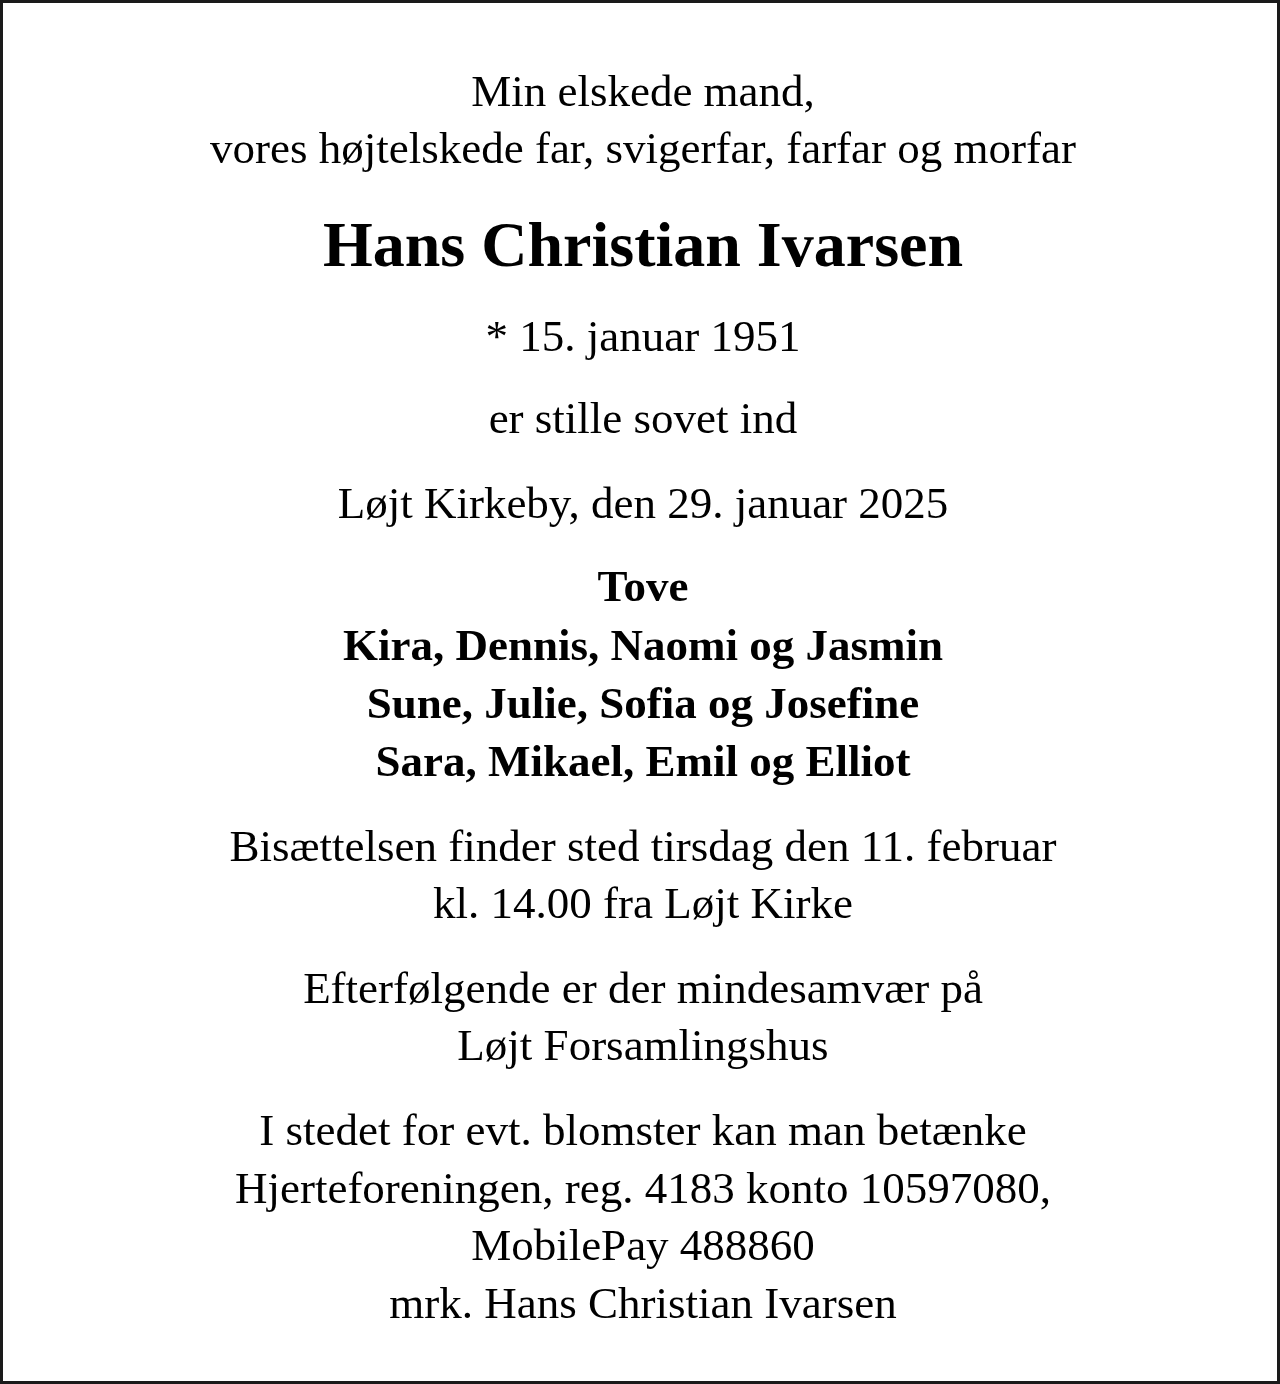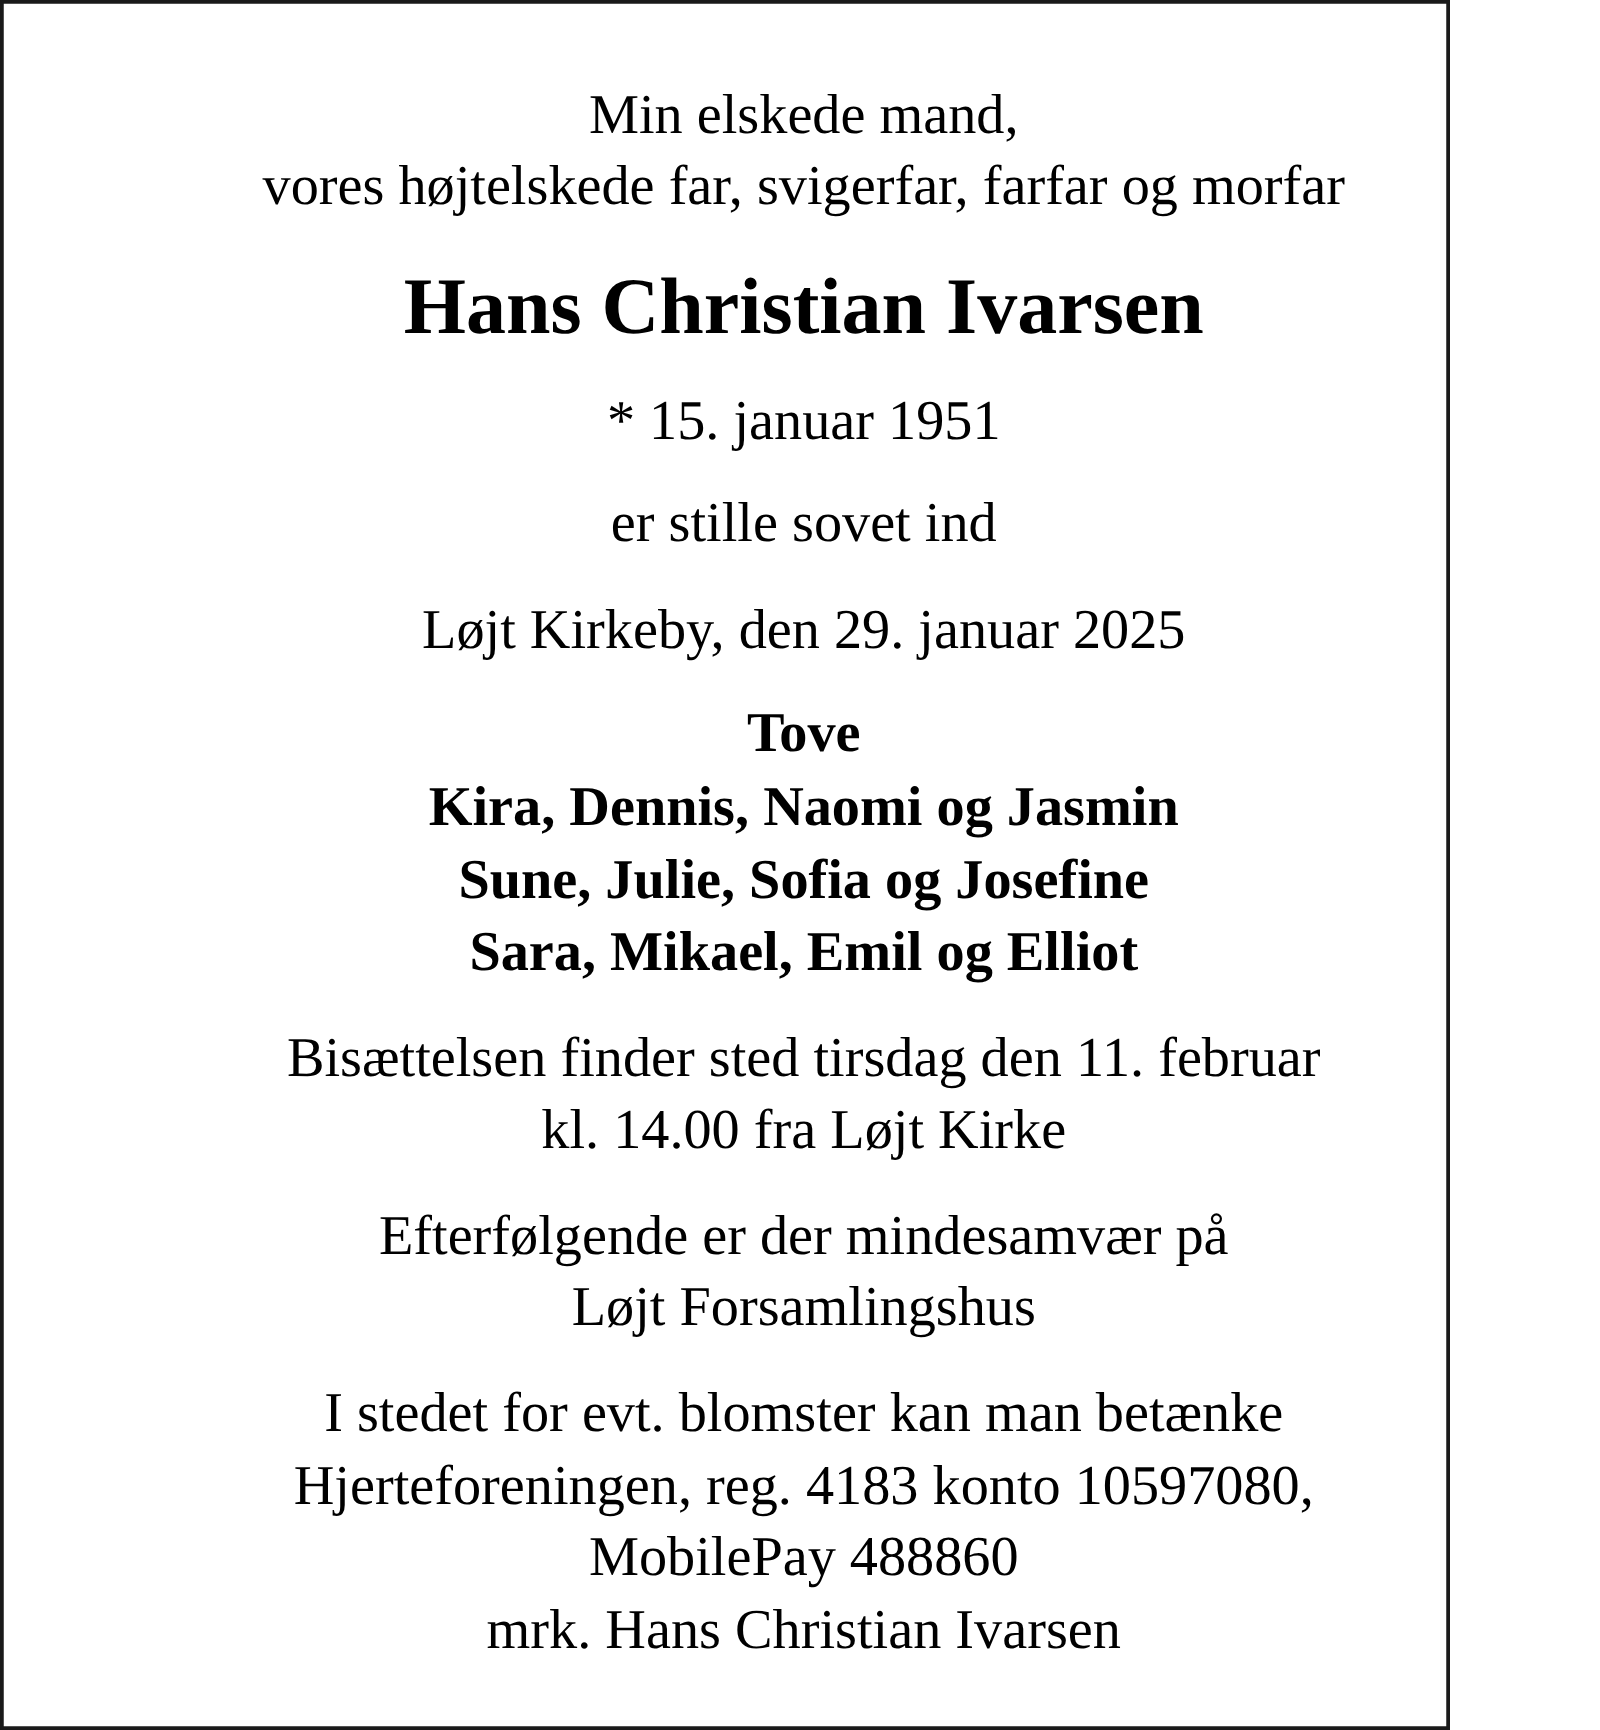--- a/index.html
+++ b/index.html
@@ -1,19 +1,19 @@
 <!DOCTYPE html>
 <html><head>
   <meta charset="utf-8">
   <style>
     html, body { margin: 0; padding: 0; background: #ffffff; }
     body { width: 1280px; height: 1384px; overflow: hidden; }
     .frame {
       position: absolute; left: 0; top: 0;
-      width: 1160px; height: 1384px;
+      width: 1280px; height: 1384px;
       box-sizing: border-box;
       border: 3px solid #1a1a1a;
       background: #ffffff;
     }
     .line {
       position: absolute; left: 0; width: 1280px;
       text-align: center;
       font-family: "Liberation Serif", "DejaVu Serif", serif;
       color: #000000;
       white-space: nowrap;

